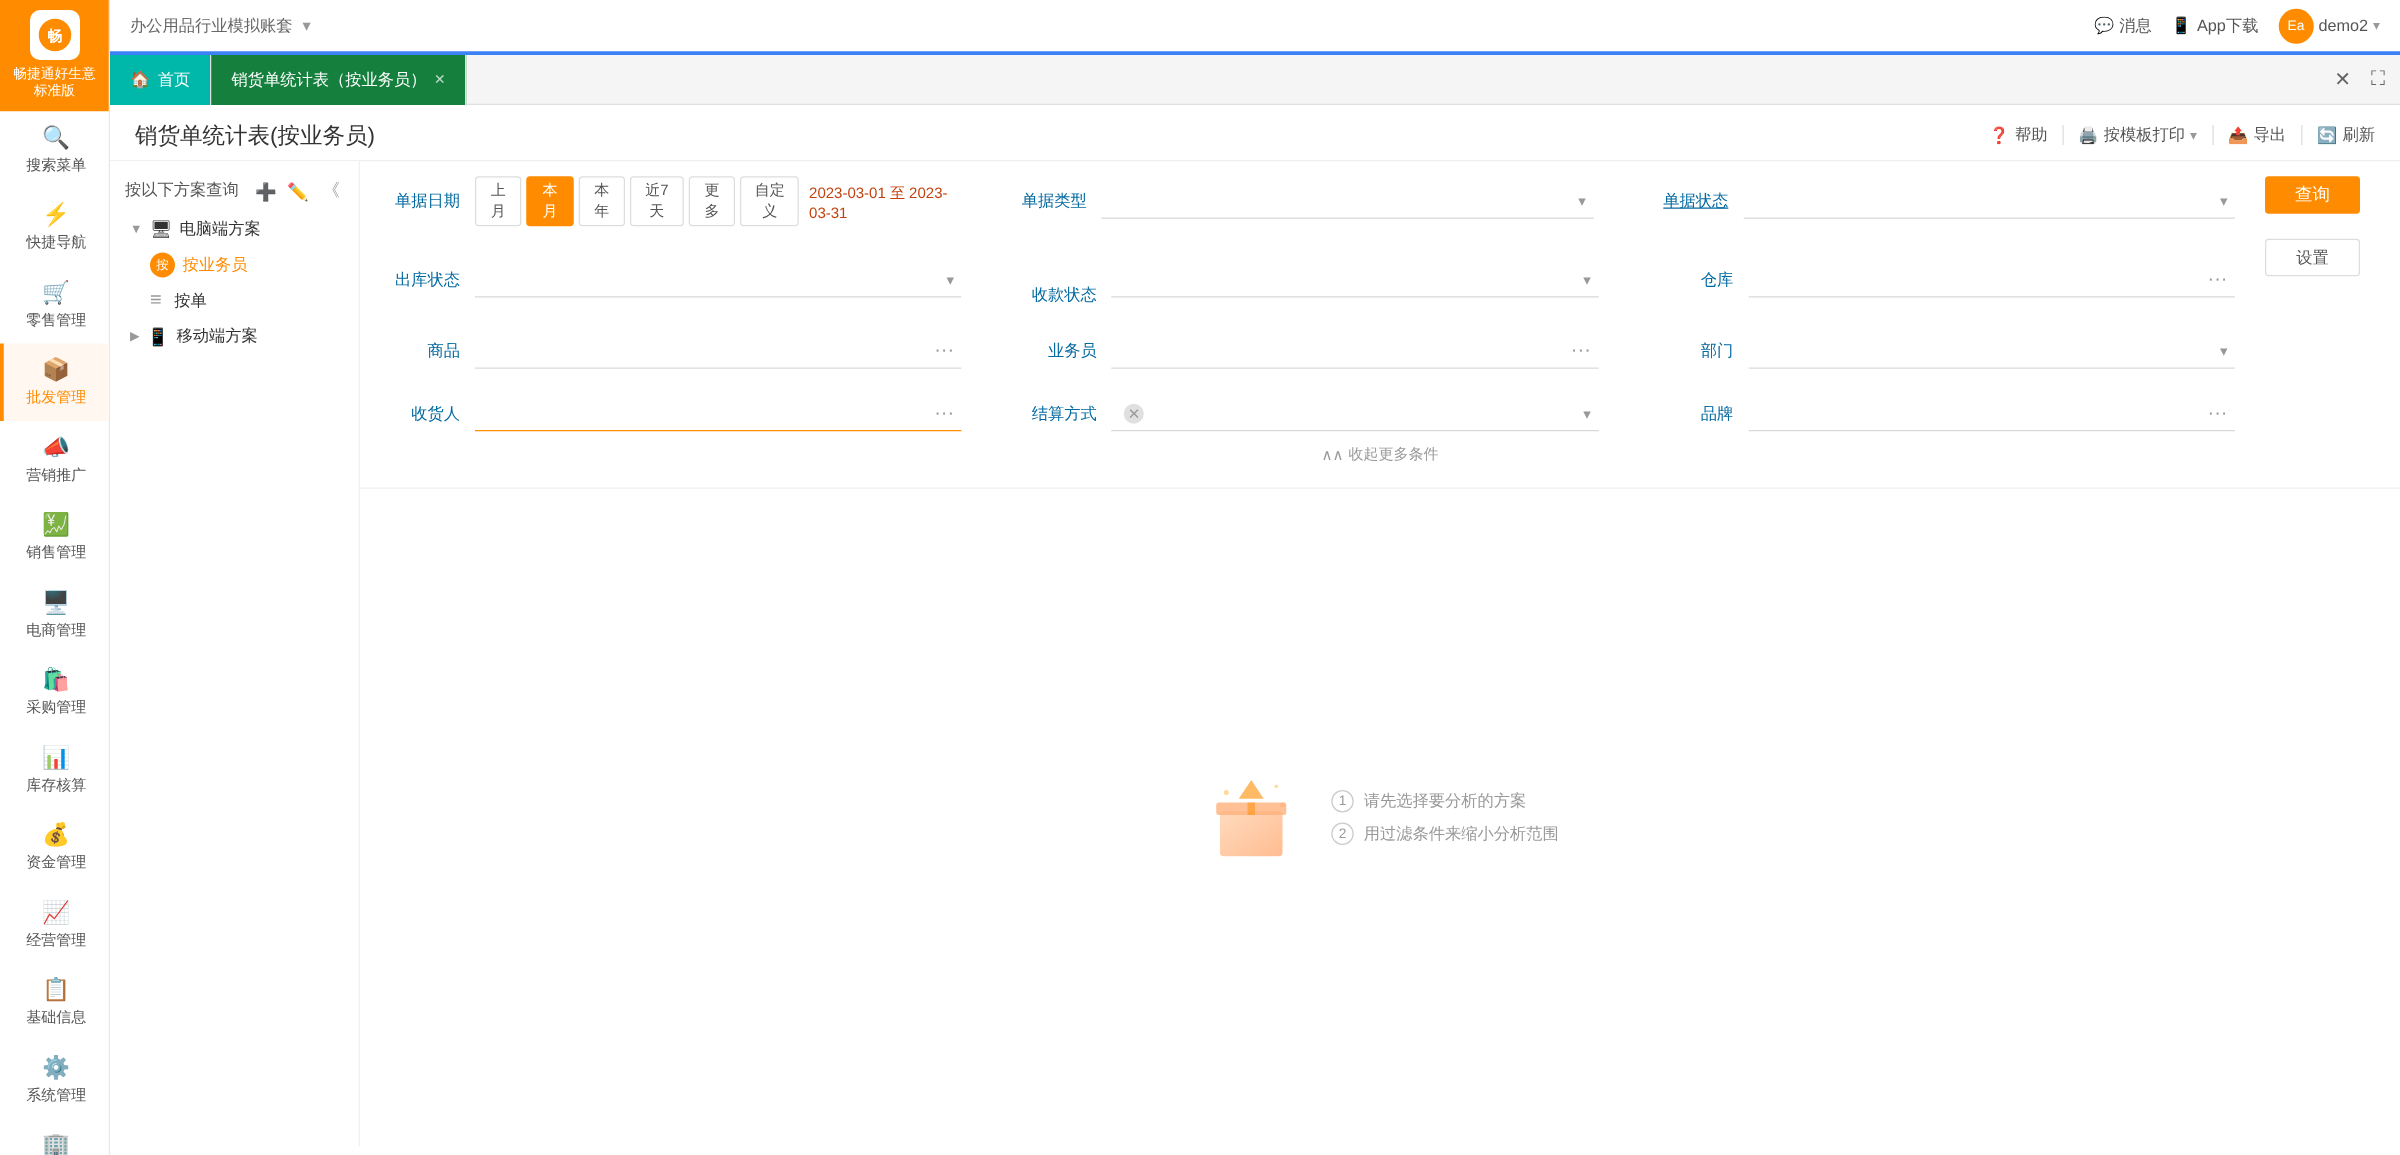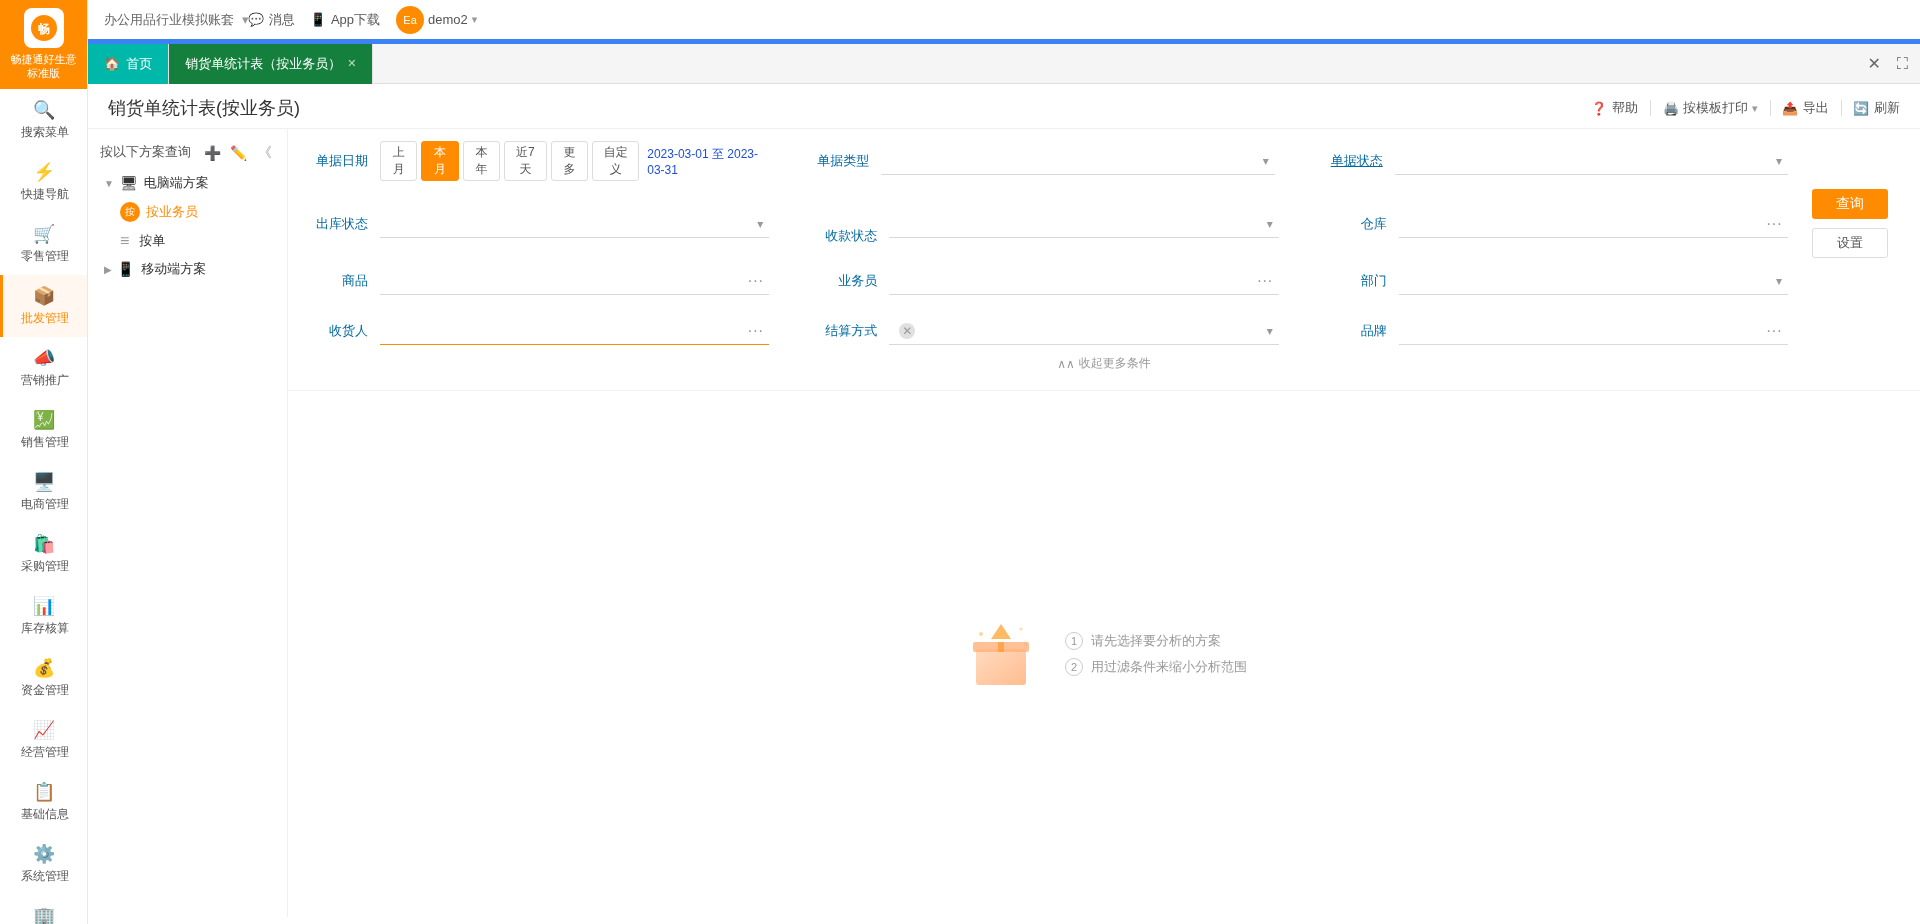--- a/index.html
+++ b/index.html
@@ -13,21 +13,21 @@
     .logo-text { color: #fff; font-size: 11px; text-align: center; line-height: 1.3; }
     .sidebar-nav { width: 100%; flex: 1; overflow-y: auto; }
     .sidebar-item { width: 100%; padding: 10px 4px; display: flex; flex-direction: column; align-items: center; cursor: pointer; font-size: 12px; color: #555; border-left: 3px solid transparent; }
     .sidebar-item.active { color: #ff8c00; background: #fff7f0; border-left-color: #ff8c00; }
     .sidebar-item .s-icon { font-size: 18px; margin-bottom: 3px; }
 
     
     .main { flex: 1; display: flex; flex-direction: column; overflow: hidden; }
 
     
-    .top-header { height: 44px; background: #fff; display: flex; align-items: center; justify-content: flex-start; padding: 0 16px; border-bottom: 5px solid #3b82f6; }
+    .top-header { height: 44px; background: #fff; display: flex; align-items: center; justify-content: space-between; padding: 0 16px; border-bottom: 3px solid #3b82f6; }
     .header-left { display: flex; align-items: center; gap: 8px; font-size: 13px; color: #666; }
     .header-right { display: flex; align-items: center; gap: 16px; font-size: 13px; color: #555; }
     .header-right-item { display: flex; align-items: center; gap: 4px; cursor: pointer; }
     .avatar { width: 28px; height: 28px; border-radius: 50%; background: #ff8c00; display: flex; align-items: center; justify-content: center; color: #fff; font-size: 12px; overflow: hidden; }
 
     
     .tab-bar { height: 40px; background: #f5f5f5; display: flex; align-items: center; padding: 0 0; border-bottom: 1px solid #e0e0e0; }
     .tab { height: 40px; padding: 0 16px; display: flex; align-items: center; gap: 6px; cursor: pointer; font-size: 13px; background: #f5f5f5; color: #666; border-right: 1px solid #e0e0e0; }
     .tab.active { background: #15803d; color: #fff; }
     .tab-home { background: #00b8a9; color: #fff; }
@@ -72,27 +72,27 @@
     .filter-row:last-child { margin-bottom: 0; }
     .filter-label { width: 60px; text-align: right; color: #0369a1; font-size: 13px; flex-shrink: 0; }
     .filter-input { flex: 1; display: flex; align-items: center; border-bottom: 1px solid #ff8c00; padding: 4px 6px; min-height: 28px; position: relative; cursor: pointer; }
     .filter-input.no-border { border-bottom: 1px solid #d9d9d9; }
     .filter-input .fi-dots { color: #999; font-size: 16px; margin-left: auto; cursor: pointer; }
     .filter-input .fi-arrow { color: #999; font-size: 12px; margin-left: auto; }
     .filter-input .fi-x { color: #999; font-size: 12px; cursor: pointer; background: #e0e0e0; border-radius: 50%; width: 16px; height: 16px; display: flex; align-items: center; justify-content: center; margin-left: 4px; }
     .date-filter { display: flex; align-items: center; gap: 4px; flex: 1; }
     .date-btn { padding: 2px 8px; border-radius: 3px; border: 1px solid #ddd; background: #fff; cursor: pointer; font-size: 12px; color: #555; }
     .date-btn.active { background: #ff8c00; color: #fff; border-color: #ff8c00; }
-    .date-range { font-size: 12px; color: #1d4ed8; margin-left: 4px; }
+    .date-range { font-size: 12px; color: #c2410c; margin-left: 4px; }
     .collapse-btn { display: flex; align-items: center; justify-content: center; padding: 6px; color: #999; font-size: 12px; cursor: pointer; gap: 4px; }
 
     
     .query-btn { background: #ff8c00; color: #fff; border: none; padding: 6px 24px; border-radius: 3px; cursor: pointer; font-size: 14px; font-weight: 500; }
     .settings-btn { background: #fff; color: #555; border: 1px solid #ddd; padding: 5px 16px; border-radius: 3px; cursor: pointer; font-size: 13px; margin-top: 4px; }
-    .action-col { display: flex; flex-direction: column; gap: 5px; padding: 6px 12px; margin-top: 48px; }
+    .action-col { display: flex; flex-direction: column; gap: 16px; padding: 6px 12px; }
 
     
     .empty-state { flex: 1; display: flex; flex-direction: column; align-items: center; justify-content: center; gap: 12px; }
     .empty-icon { width: 80px; height: 80px; position: relative; }
     .empty-text { display: flex; flex-direction: column; gap: 8px; }
     .empty-text-item { display: flex; align-items: center; gap: 8px; font-size: 13px; color: #999; }
     .empty-num { width: 18px; height: 18px; border-radius: 50%; border: 1px solid #ccc; display: flex; align-items: center; justify-content: center; font-size: 11px; color: #999; }
   </style>
 </head>
 <body>

